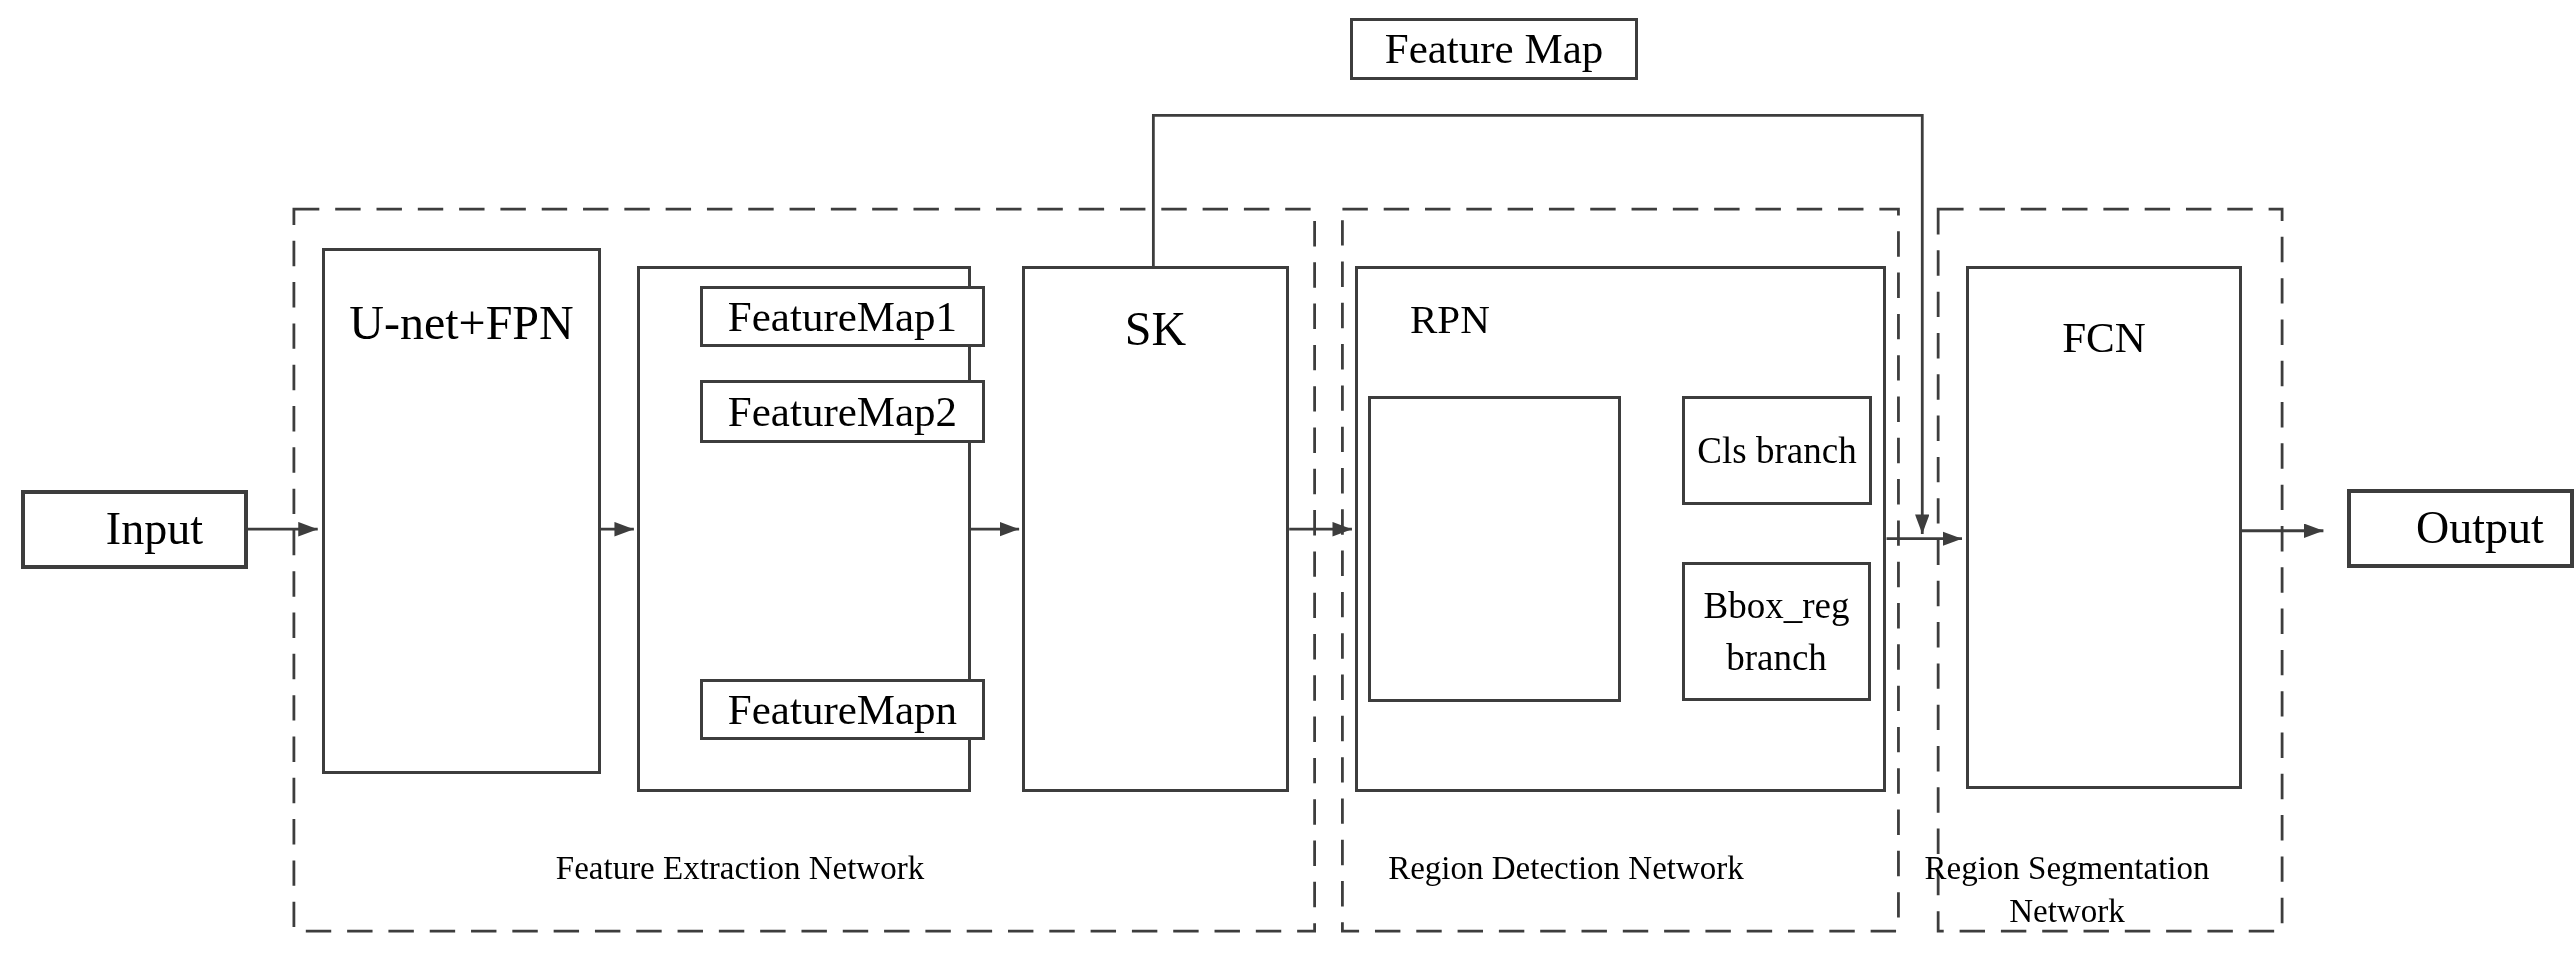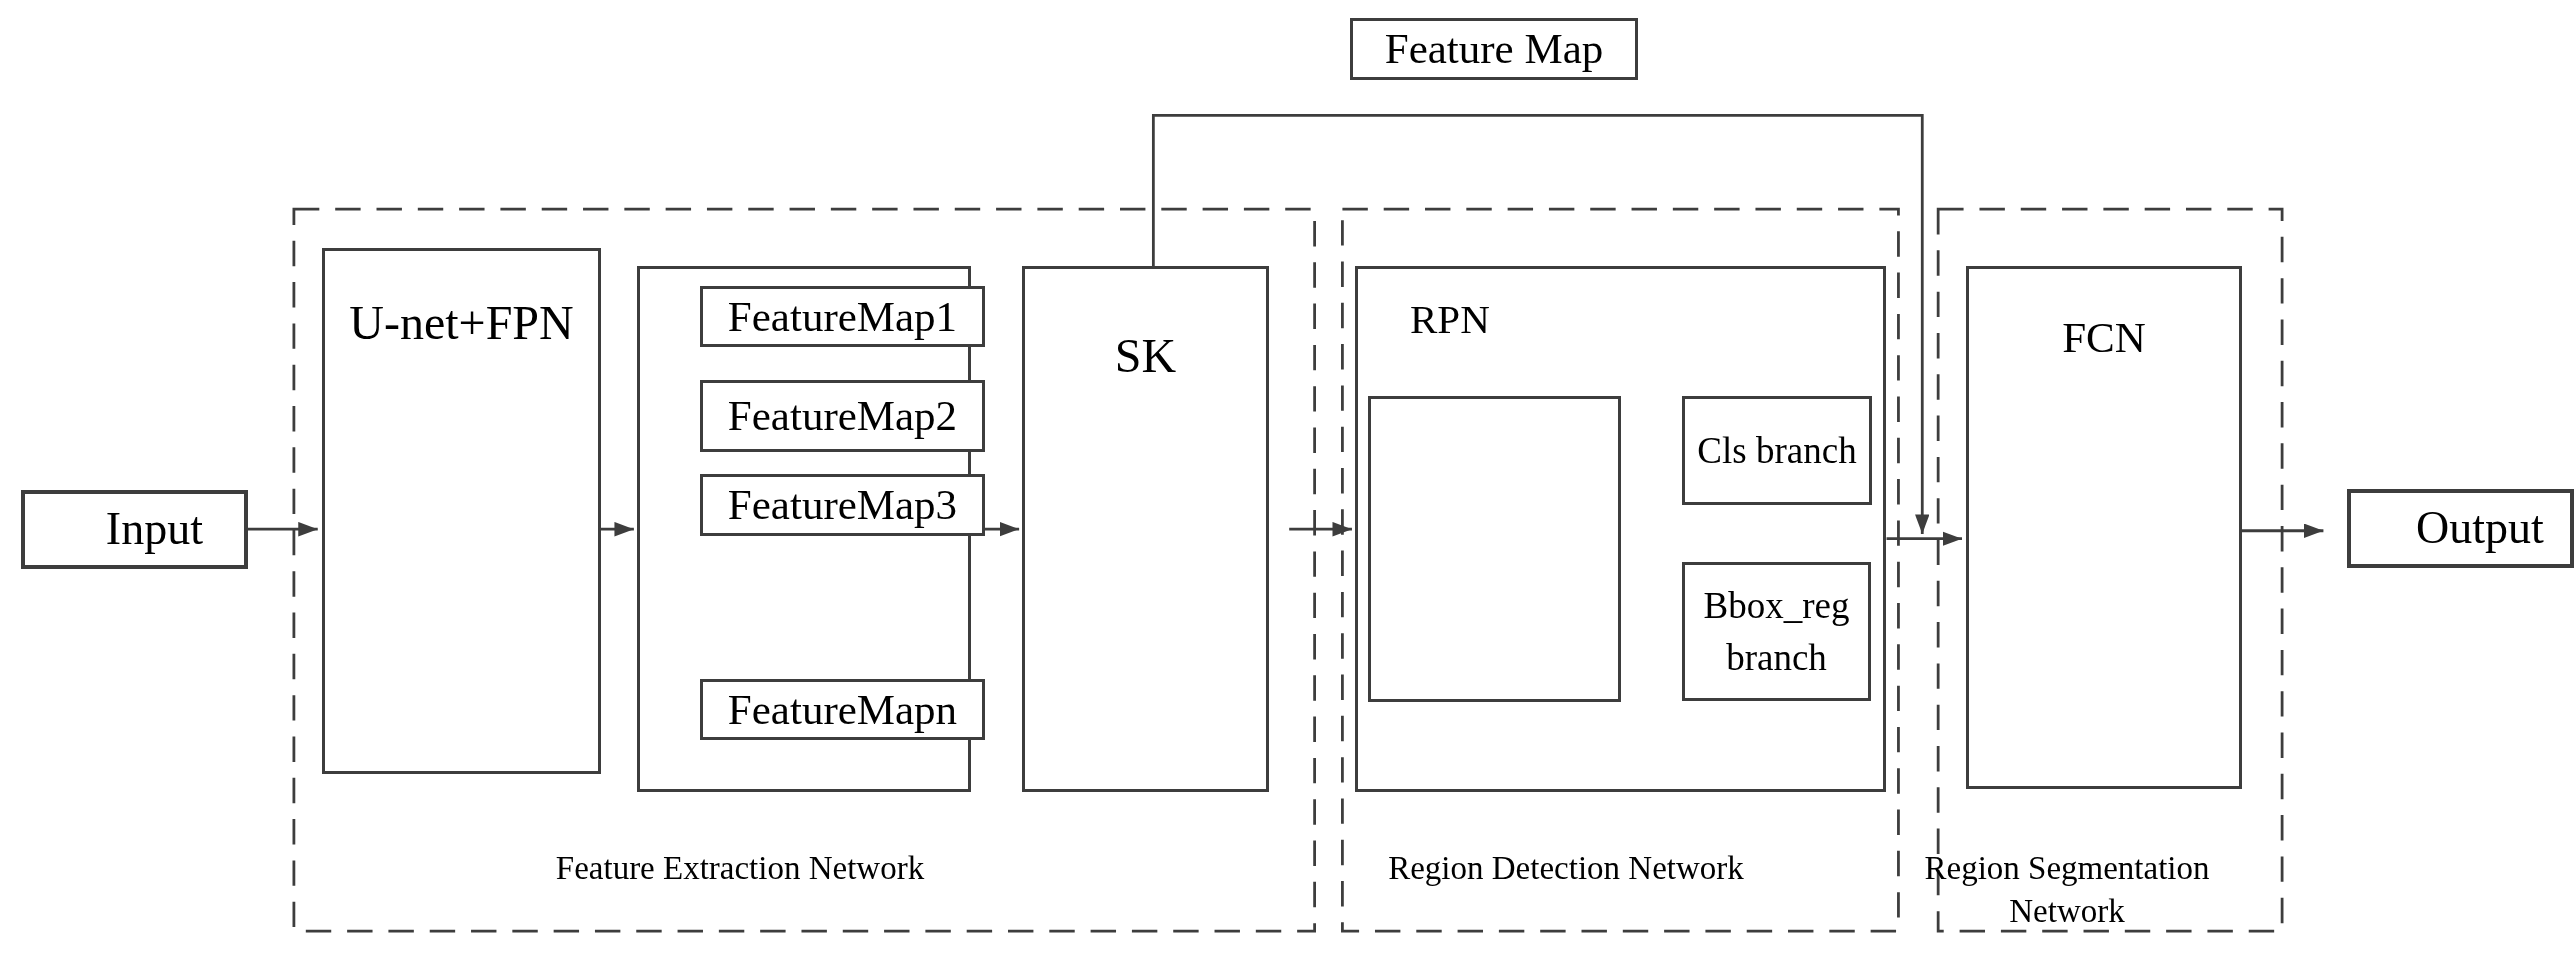--- a/index.html
+++ b/index.html
@@ -102,31 +102,28 @@
   </div>
 
   <div class="box headlabel fs-module" style="left:322px;top:248px;width:279px;height:526px;padding-top:44px;">
     <span>U-net+FPN</span>
   </div>
 
   <div class="box" style="left:637px;top:266px;width:334px;height:526px;"></div>
   <div class="box fs-fmitem" style="left:662px;top:286px;width:285px;height:61px;">
     <span>FeatureMap1</span>
   </div>
-  <div class="box fs-fmitem" style="left:662px;top:380px;width:285px;height:72px;">
+  <div class="box fs-fmitem" style="left:662px;top:380px;width:285px;height:63px;">
     <span>FeatureMap2</span>
-  </div>
-  <div class="box fs-fmitem" style="left:662px;top:474px;width:285px;height:62px;">
-    <span>FeatureMap3</span>
   </div>
   <div class="box fs-fmitem" style="left:662px;top:679px;width:285px;height:61px;">
     <span>FeatureMapn</span>
   </div>
 
-  <div class="box headlabel fs-module" style="left:1022px;top:266px;width:247px;height:526px;padding-top:59px;">
+  <div class="box headlabel fs-module" style="left:1022px;top:266px;width:267px;height:526px;padding-top:32px;">
     <span>SK</span>
   </div>
 
   <div class="box" style="left:1355px;top:266px;width:531px;height:526px;"></div>
   <div class="plain fs-rpn" style="left:1410px;top:295px;">RPN</div>
   <div class="box" style="left:1368px;top:396px;width:253px;height:306px;"></div>
   <div class="box fs-branch" style="left:1682px;top:396px;width:190px;height:109px;">
     <span>Cls branch</span>
   </div>
   <div class="box fs-branch" style="left:1682px;top:562px;width:189px;height:139px;">

